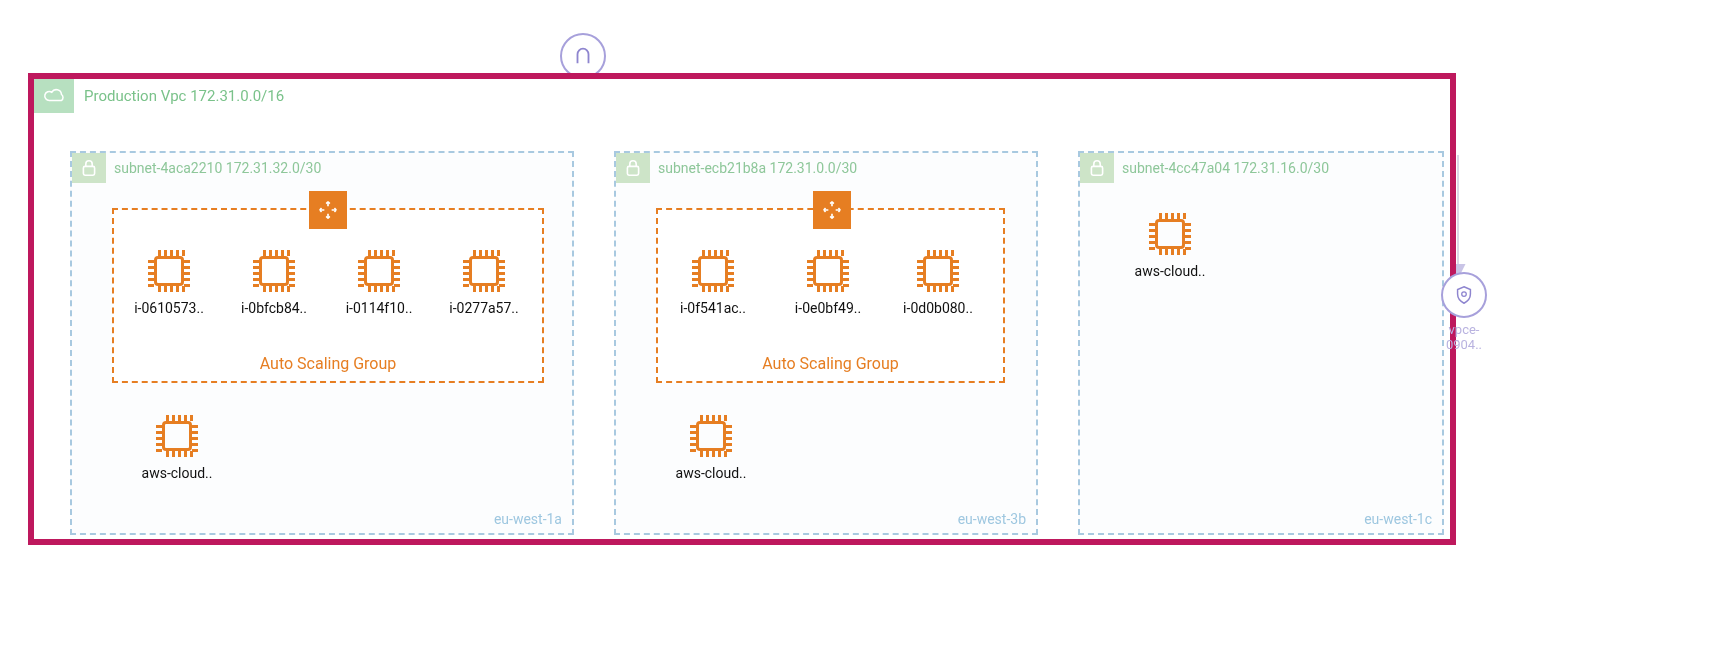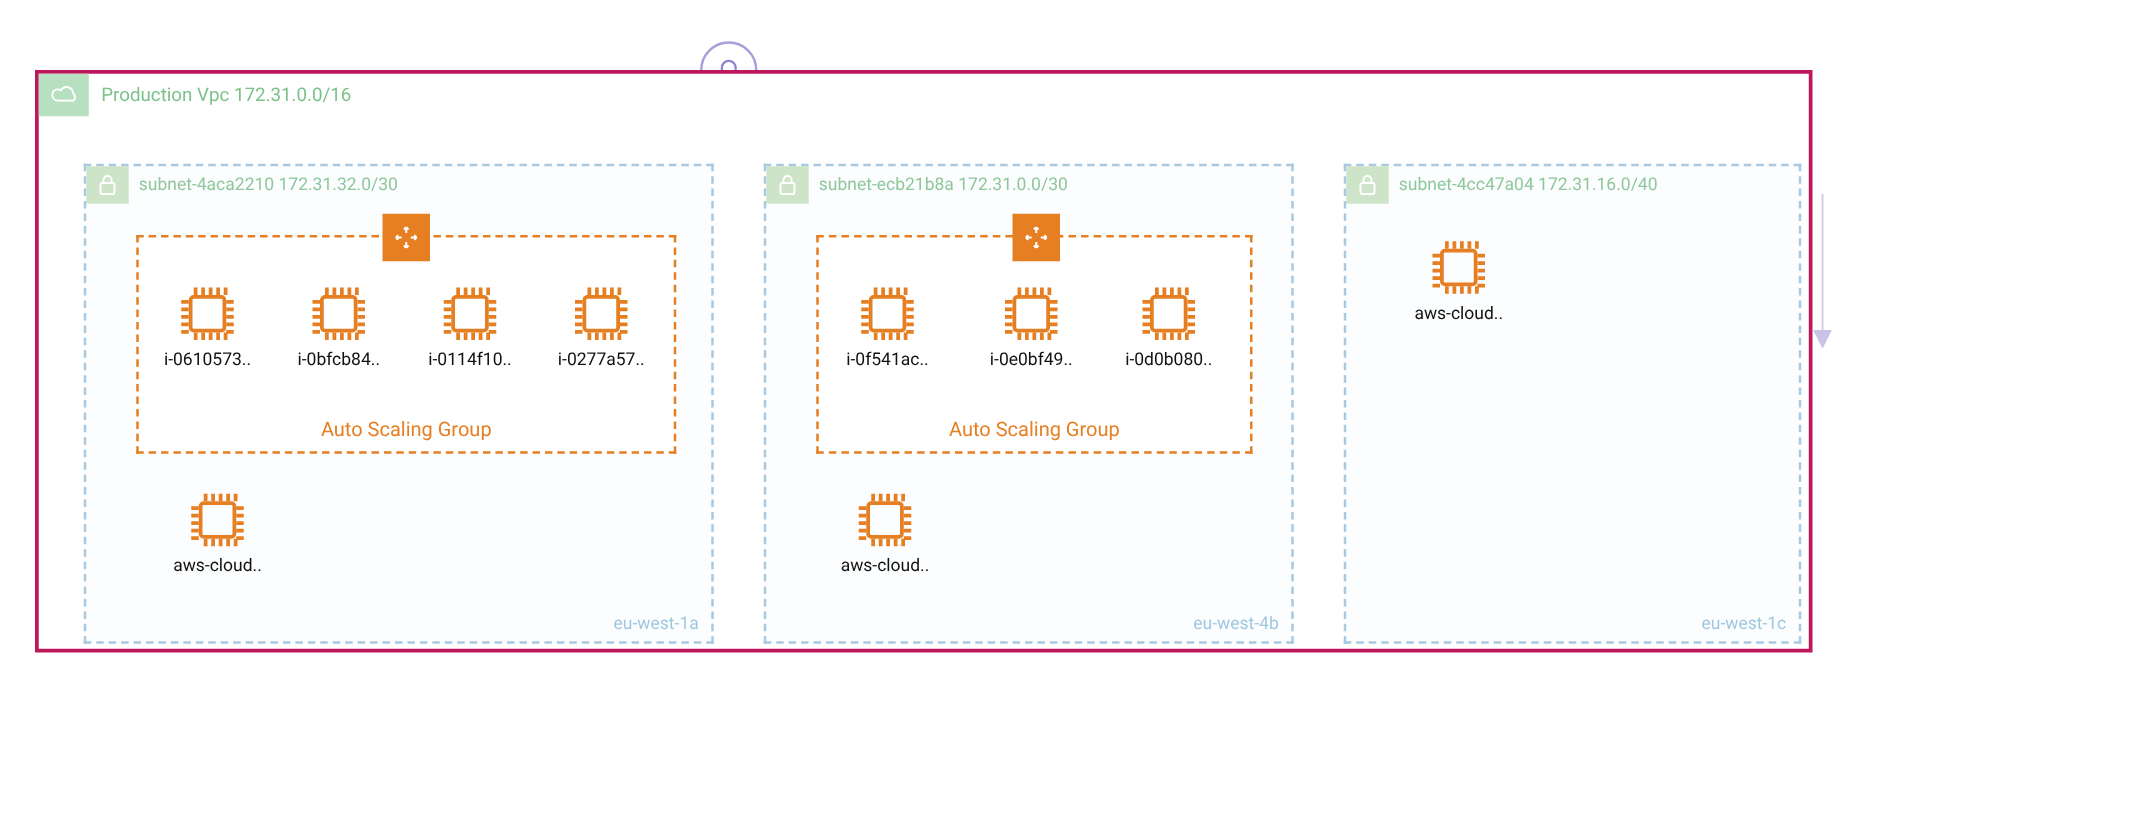--- a/index.html
+++ b/index.html
@@ -1,18 +1,18 @@
 <!DOCTYPE html>
 <html><head>
 <meta charset="utf-8">
 <style>
   html,body{margin:0;padding:0;font-family:-apple-system,BlinkMacSystemFont,"Segoe UI",Roboto,Arial,sans-serif;font-size:14px;color:#111;background:#fff}
   .canvas{position:relative;width:1720px;height:662px}
   svg.net{position:absolute;left:0;top:0;pointer-events:none}
-  .vpc{position:absolute;left:28px;top:56px;width:1416px;height:460px;border:3px solid #be185d;background:#fff}
+  .vpc{position:absolute;left:28px;top:73px;width:1416px;height:460px;border:6px solid #be185d;background:#fff}
   .vpc-badge{position:absolute;left:0;top:0;width:40px;height:34px;background:#b7e0c0;display:flex;align-items:center;justify-content:center}
   .cloud-icon svg{display:block}
   .vpc-title{position:absolute;left:50px;top:8px;color:#7ac28a;font-size:15px}
   .igw{position:absolute;left:558px;top:33px;width:50px;text-align:center}
   .igw .circ{width:42px;height:42px;border:2px solid #a7a0db;border-radius:50%;margin:0 auto;display:flex;align-items:center;justify-content:center}
   .igw .lbl{color:#b9b3e0;font-size:14px;margin-top:4px}
   .router{position:absolute;left:558px;top:120px;width:50px;text-align:center}
   .router .circ{width:42px;height:42px;border:2px solid #a7a0db;border-radius:50%;margin:0 auto;display:flex;align-items:center;justify-content:center}
   .router .lbl{color:#b9b3e0;font-size:14px;margin-top:4px}
   .vpce{position:absolute;left:1434px;top:272px;width:60px;text-align:center}
@@ -250,21 +250,21 @@
     </div>
 
     <div class="subnet" style="left:580px;top:72px;width:420px;height:380px">
       <div class="subnet-badge lock-icon">
         <svg width="16" height="18" viewBox="0 0 20 22">
             <rect x="3" y="9" width="14" height="11" rx="2" fill="none" stroke="#fff" stroke-width="2"></rect>
             <path d="M6 9V6a4 4 0 0 1 8 0v3" fill="none" stroke="#fff" stroke-width="2"></path>
           </svg>
       </div>
       <div class="subnet-title">subnet-ecb21b8a 172.31.0.0/30</div>
-      <div class="az">eu-west-4b</div>
+      <div class="az">eu-west-3b</div>
 
       <div class="asg" style="left:40px;top:55px;width:345px;height:171px">
         <div class="asg-badge arrows-icon" style="left:155px">
           <svg width="22" height="22" viewBox="0 0 24 24" stroke="#fff" stroke-width="1.8" fill="none">
             <path d="M12 3v5M12 21v-5M3 12h5M21 12h-5"></path>
               <path d="M12 3l-2 2M12 3l2 2M12 21l-2-2M12 21l2-2M3 12l2-2M3 12l2 2M21 12l-2-2M21 12l-2 2"></path>
           </svg>
         </div>
         <div class="asg-title">Auto Scaling Group</div>
         <div class="inst" style="left:10px;top:40px">
@@ -374,21 +374,21 @@
         </div>
     </div>
 
     <div class="subnet" style="left:1044px;top:72px;width:362px;height:380px">
       <div class="subnet-badge lock-icon">
         <svg width="16" height="18" viewBox="0 0 20 22">
             <rect x="3" y="9" width="14" height="11" rx="2" fill="none" stroke="#fff" stroke-width="2"></rect>
             <path d="M6 9V6a4 4 0 0 1 8 0v3" fill="none" stroke="#fff" stroke-width="2"></path>
           </svg>
       </div>
-      <div class="subnet-title">subnet-4cc47a04 172.31.16.0/40</div>
+      <div class="subnet-title">subnet-4cc47a04 172.31.16.0/30</div>
       <div class="az">eu-west-1c</div>
       <div class="inst" style="left:45px;top:60px">
           <div class="chip">
             <div class="core"></div>
             <span class="pin pt" style="left:10px"></span>
             <span class="pin pb" style="left:10px"></span>
             <span class="pin pl" style="top:10px"></span>
             <span class="pin pr" style="top:10px"></span>
             <span class="pin pt" style="left:16px"></span>
             <span class="pin pb" style="left:16px"></span>
@@ -405,13 +405,22 @@
             <span class="pin pt" style="left:34px"></span>
             <span class="pin pb" style="left:34px"></span>
             <span class="pin pl" style="top:34px"></span>
             <span class="pin pr" style="top:34px"></span>
           </div>
           <div class="ilbl">aws-cloud..</div>
         </div>
     </div>
   </div>
 
+  <div class="vpce">
+    <div class="circ shield-icon">
+      <svg width="22" height="22" viewBox="0 0 24 24">
+          <path d="M12 3l7 3v5c0 5-3 8-7 10-4-2-7-5-7-10V6l7-3z" fill="none" stroke="#8e85cf" stroke-width="1.6"></path>
+          <circle cx="12" cy="11" r="2.5" fill="none" stroke="#8e85cf" stroke-width="1.4"></circle>
+        </svg>
+    </div>
+    <div class="vpce-lbl">vpce-0904..</div>
+  </div>
 </div>
 
 </body></html>

